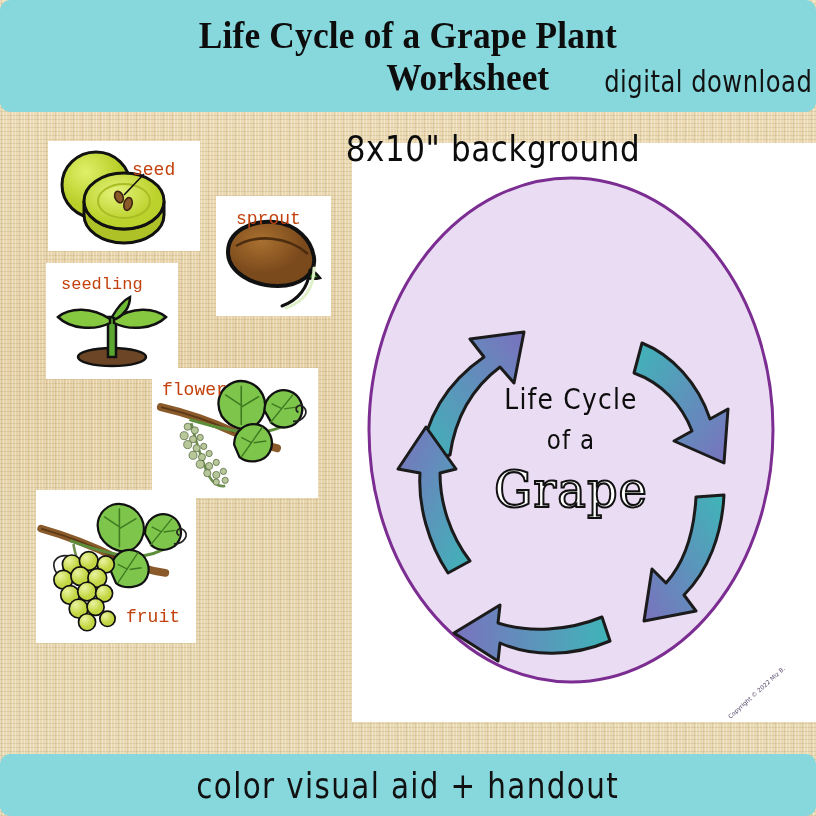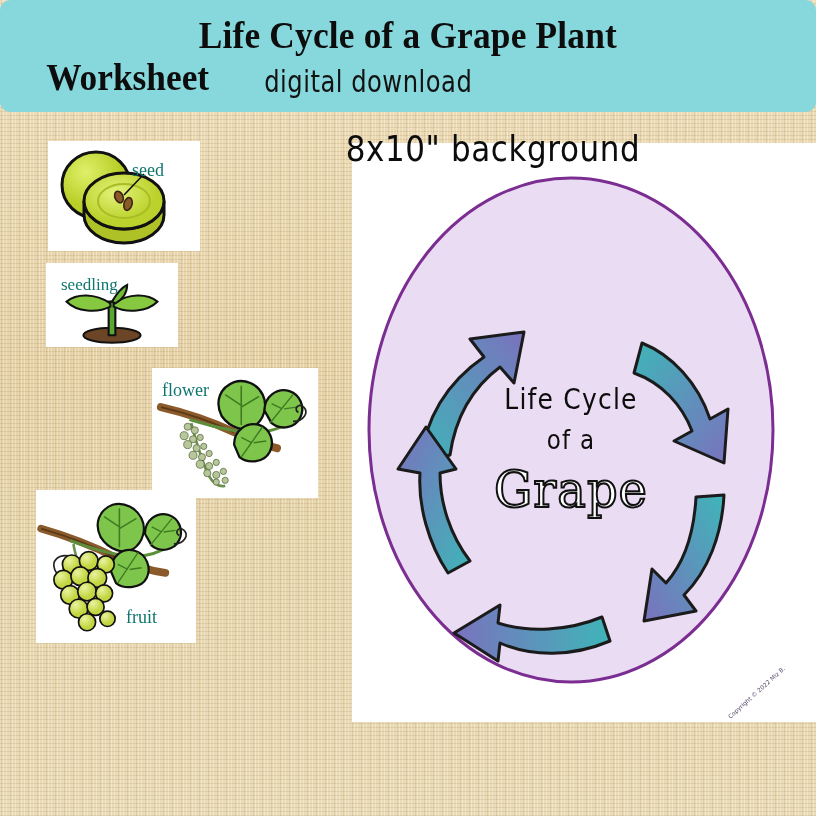--- a/index.html
+++ b/index.html
@@ -32,21 +32,21 @@
   .banner.top{top:0;height:112px;}
   .banner.bottom{top:754px;height:62px;}
 
   .title-line1{
     font-family:"Liberation Serif",serif;
     font-weight:700;font-size:38px;color:#0d0d0d;
     letter-spacing:.2px;line-height:1.06;text-align:center;
     transform:scaleX(.93);
   }
   .title-row2{
-    display:flex;align-items:baseline;justify-content:flex-start;gap:46px;
+    display:flex;align-items:baseline;justify-content:flex-end;gap:46px;
     width:100%;padding-left:40px;box-sizing:border-box;margin-top:1px;
   }
   .title-line2{
     font-family:"Liberation Serif",serif;
     font-weight:700;font-size:38px;color:#0d0d0d;line-height:1.06;
     transform:scaleX(.93);
   }
   .subtitle{
     font-family:"DejaVu Sans",sans-serif;
     font-size:25px;color:#121212;letter-spacing:.5px;
@@ -93,27 +93,27 @@
   .copyright{
     position:absolute;right:32px;bottom:52px;z-index:7;
     font-family:"DejaVu Sans",sans-serif;font-size:6px;color:#5a4a6a;
     transform:rotate(-42deg);transform-origin:right bottom;white-space:nowrap;
   }
 
   
   .card{position:absolute;background:#ffffff;z-index:20;}
   .card svg{display:block;width:100%;height:100%;}
   .card .lbl{
-    position:absolute;font-family:Liberation Serif, serif;
-    color:#0f766e;white-space:nowrap;
+    position:absolute;font-family:Liberation Mono, monospace;
+    color:#c2410c;white-space:nowrap;
   }
 
   #card-seed    {left:48px; top:141px; width:152px;height:110px;}
   #card-sprout  {left:216px;top:196px; width:115px;height:120px;}
-  #card-seedling{left:46px; top:263px; width:132px;height:84px;}
+  #card-seedling{left:46px; top:263px; width:132px;height:116px;}
   #card-flower  {left:152px;top:368px; width:166px;height:130px;}
   #card-fruit   {left:36px; top:490px; width:160px;height:153px;}
 </style>
 </head>
 <body>
 
 <div class="page">
 
   <div class="linen"></div>
 
@@ -208,20 +208,36 @@
       <path d="M 36 60 A 40 28 0 1 0 116 60 L 116 74 A 40 28 0 1 1 36 74 Z" fill="#aec227" stroke="#111" stroke-width="3"></path>
       <ellipse cx="76" cy="60" rx="40" ry="28" fill="url(#gr2)" stroke="#111" stroke-width="3"></ellipse>
       <ellipse cx="76" cy="60" rx="26" ry="17" fill="none" stroke="#a8bd24" stroke-width="2"></ellipse>
       <ellipse cx="71" cy="56" rx="4" ry="6" fill="#8a5a2b" stroke="#3c2410" stroke-width="1.6" transform="rotate(-24 71 56)"></ellipse>
       <ellipse cx="80" cy="63" rx="4" ry="6.5" fill="#8a5a2b" stroke="#3c2410" stroke-width="1.6" transform="rotate(16 80 63)"></ellipse>
       <line x1="76" y1="54" x2="96" y2="33" stroke="#111" stroke-width="1.6"></line>
     </svg>
     <span class="lbl" style="left:84px;top:19px;font-size:18px;">seed</span>
   </div>
 
+  <div class="card" id="card-sprout">
+    <svg viewBox="0 0 115 120" xmlns="http://www.w3.org/2000/svg">
+      <defs>
+        <radialGradient id="br1" cx="38%" cy="30%">
+          <stop offset="0" stop-color="#a9702f"></stop>
+            <stop offset="1" stop-color="#7b4a1c"></stop>
+        </radialGradient>
+      </defs>
+      <path d="M 86 70 C 92 72 100 76 104 82 C 96 84 88 82 82 78 Z" fill="#3f8c2a" stroke="#111" stroke-width="2.5"></path>
+      <path d="M 12 56 C 12 36 34 24 58 26 C 80 28 96 44 98 62 C 100 78 84 90 62 90 C 36 90 12 76 12 56 Z" fill="url(#br1)" stroke="#111" stroke-width="4"></path>
+      <path d="M 20 50 C 40 38 72 40 92 58" fill="none" stroke="#4d2d10" stroke-width="2.6"></path>
+      <path d="M 94 74 C 92 92 82 104 66 110" fill="none" stroke="#111" stroke-width="3" stroke-linecap="round"></path>
+      <path d="M 98 72 C 98 92 88 106 70 112" fill="none" stroke="#dff0c8" stroke-width="3" stroke-linecap="round"></path>
+    </svg>
+    <span class="lbl" style="left:20px;top:13px;font-size:18px;">sprout</span>
+  </div>
 
   <div class="card" id="card-seedling">
     <svg viewBox="0 0 132 100" xmlns="http://www.w3.org/2000/svg">
       <ellipse cx="66" cy="86" rx="34" ry="9" fill="#6b4525" stroke="#111" stroke-width="2.5"></ellipse>
       <path d="M 62 86 L 62 46 L 70 46 L 70 86 Z" fill="#5aa832" stroke="#111" stroke-width="2.5"></path>
       <path d="M 64 48 C 46 36 24 36 12 46 C 24 58 48 60 64 52 Z" fill="#86c940" stroke="#111" stroke-width="2.5"></path>
       <path d="M 68 48 C 86 36 108 36 120 46 C 108 58 84 60 68 52 Z" fill="#86c940" stroke="#111" stroke-width="2.5"></path>
       <path d="M 66 46 C 74 32 80 28 84 26 C 84 36 78 44 70 48 Z" fill="#6fbb36" stroke="#111" stroke-width="2.5"></path>
     </svg>
     <span class="lbl" style="left:15px;top:12px;font-size:17px;">seedling</span>
@@ -304,14 +320,17 @@
           <circle cx="80" cy="108" r="10"></circle>
         <circle cx="50" cy="126" r="11"></circle>
           <circle cx="70" cy="124" r="10"></circle>
         <circle cx="60" cy="142" r="10"></circle>
           <circle cx="84" cy="138" r="9"></circle>
       </g>
     </svg>
     <span class="lbl" style="left:90px;top:117px;font-size:18px;">fruit</span>
   </div>
 
+  <div class="banner bottom">
+    <div class="bottom-text">color visual aid + handout</div>
+  </div>
 
 </div>
 
 </body></html>

